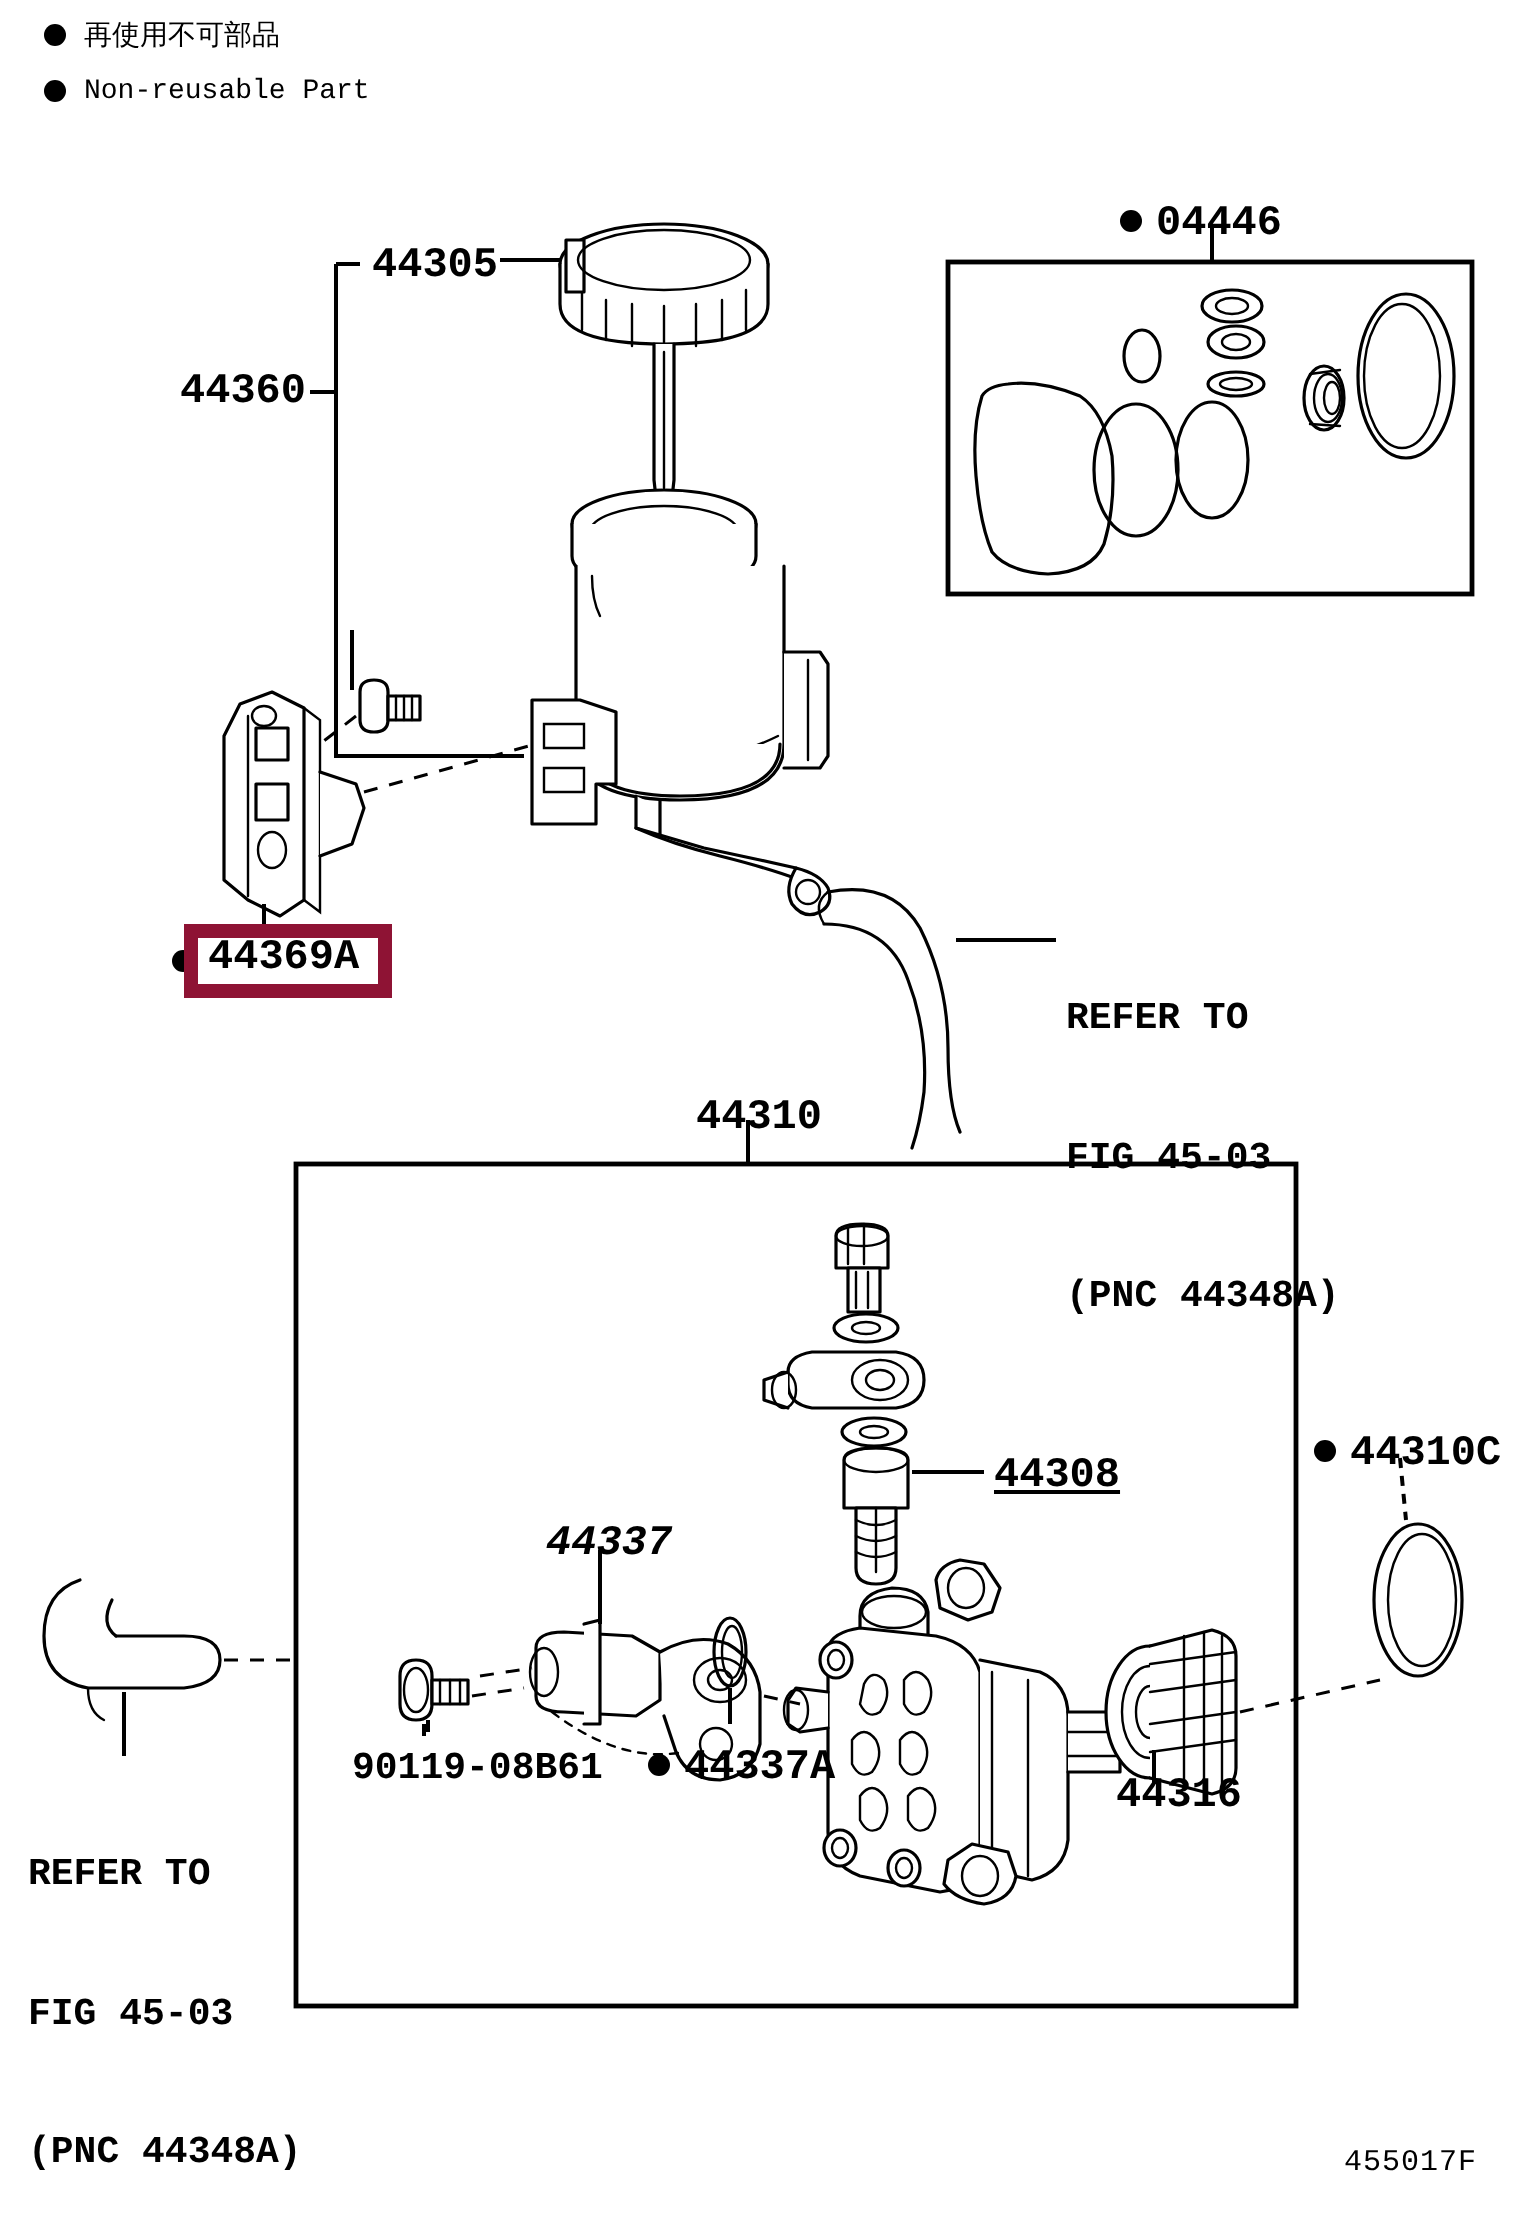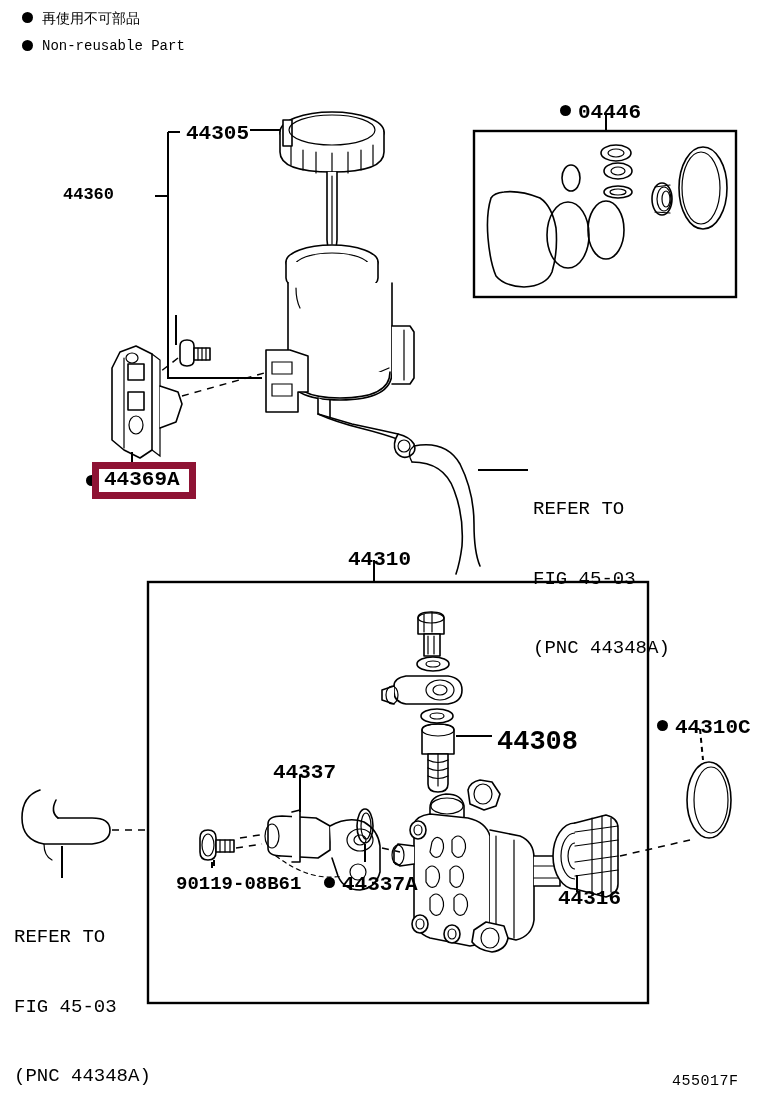--- a/index.html
+++ b/index.html
@@ -49,21 +49,21 @@
   .dotmark {
     position: absolute;
     width: 11px; height: 11px;
     border-radius: 50%;
     background: #000;
   }
   .refer {
     position: absolute;
     white-space: pre;
     font-family: "Liberation Mono", "DejaVu Sans Mono", monospace;
-    font-weight: normal;
+    font-weight: bold;
     font-size: 19px;
     line-height: 1.22;
     color: #000;
   }
   .hl-box {
     position: absolute;
     box-sizing: border-box;
     border: 7px solid #8E1334;
     background: #ffffff;
   }
@@ -355,46 +355,46 @@
       <path class="thin" d="M44,844 Q44,856 52,860"></path>
       <path class="dash" d="M112,830 L146,830"></path>
 
       <path class="lead" d="M62,846 L62,878"></path>
     </g>
 
   </svg>
 
   <div class="lbl" style="left:186px; top:122px; font-size:21px;">44305</div>
 
-  <div class="lbl" style="left:63px; top:185px; font-size:17px;">44360</div>
+  <div class="lbl" style="left:90px; top:185px; font-size:21px;">44360</div>
 
 
   <span class="dotmark" style="left:86px; top:475px;"></span>
   <div class="hl-box" style="left:92px; top:462px; width:104px; height:37px;"></div>
   <div class="lbl" style="left:104px; top:468px; font-size:21px; z-index:5;">44369A</div>
 
   <span class="dotmark" style="left:560px; top:105px;"></span>
   <div class="lbl" style="left:578px; top:101px; font-size:21px;">04446</div>
 
   <div class="refer" style="left:533px; top:452px;">
     <div>REFER TO</div>
     <div>FIG 45-03</div>
     <div>(PNC 44348A)</div>
   </div>
 
   <div class="lbl" style="left:348px; top:548px; font-size:21px;">44310</div>
 
-  <div class="lbl" style="left:497px; top:727px; font-size:27px;">44308</div>
+  <div class="lbl" style="left:497px; top:727px; font-size:21px;text-decoration:underline;">44308</div>
 
   <span class="dotmark" style="left:657px; top:720px;"></span>
   <div class="lbl" style="left:675px; top:716px; font-size:21px;">44310C</div>
 
   <div class="lbl" style="left:558px; top:887px; font-size:21px;">44316</div>
 
-  <div class="lbl" style="left:273px; top:761px; font-size:21px;">44337</div>
+  <div class="lbl" style="left:273px; top:761px; font-size:21px;font-style:italic;">44337</div>
 
   <span class="dotmark" style="left:324px; top:877px;"></span>
   <div class="lbl" style="left:342px; top:873px; font-size:21px;">44337A</div>
 
   <div class="lbl" style="left:176px; top:873px; font-size:19px;">90119-08B61</div>
 
   <div class="refer" style="left:14px; top:880px;">
     <div>REFER TO</div>
     <div>FIG 45-03</div>
     <div>(PNC 44348A)</div>

